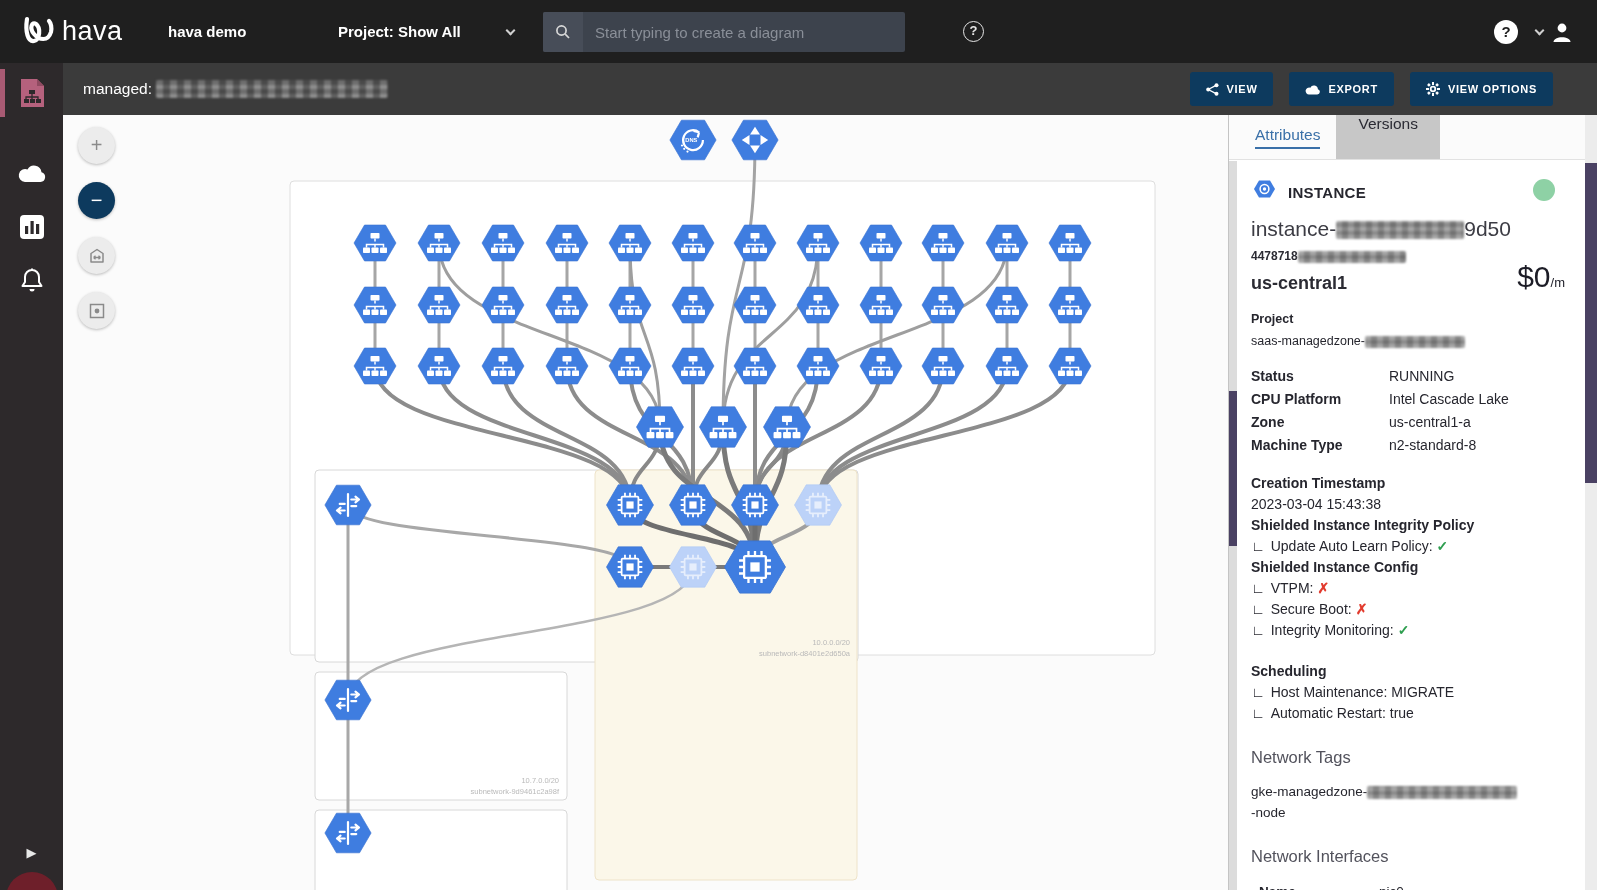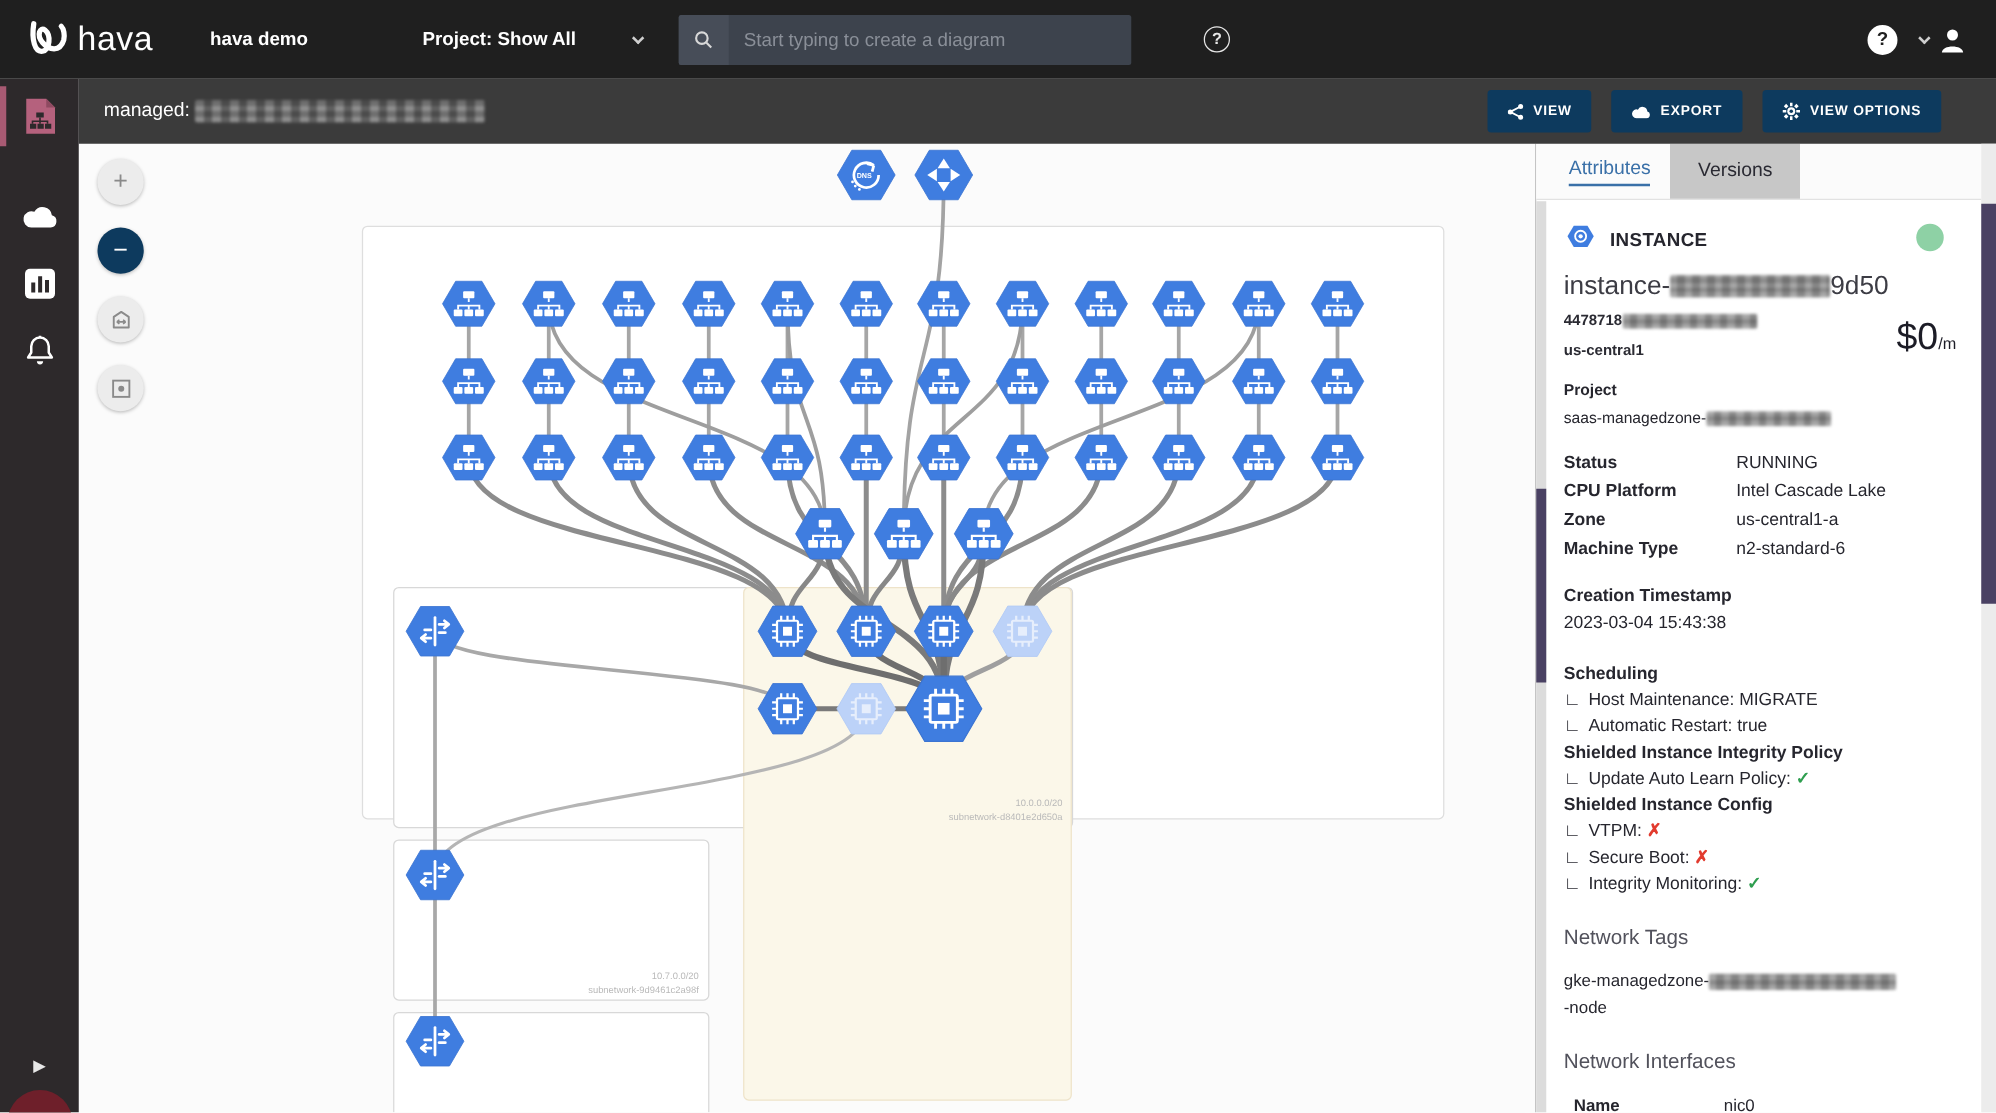--- a/index.html
+++ b/index.html
@@ -47,32 +47,32 @@
   .zbtn{width:37px;height:37px;border-radius:50%;background:#ececec;box-shadow:0 1px 3px rgba(0,0,0,.25);display:flex;align-items:center;justify-content:center;color:#8a8a8a;font-size:20px;cursor:pointer;border:none;}
   .zbtn.navy{background:#0d3a5e;color:#fff;}
   #diagram-svg{position:absolute;left:0;top:0;}
   #diagram-svg g[data-interactable="true"]{cursor:pointer;}
 
   
   .panel{position:absolute;top:115px;left:1228px;width:357px;height:775px;background:#fff;border-left:1px solid #c4c4c4;z-index:6;}
   .tabs{height:45px;background:#fbfbfb;border-bottom:1px solid #e2e2e2;display:flex;align-items:stretch;}
   .tab-attr{margin-left:14px;padding:0 12px;display:flex;align-items:center;font-size:15.5px;color:#3a70a8;cursor:pointer;}
   .tab-attr span{border-bottom:2px solid #3a70a8;padding-bottom:3px;}
-  .tab-ver{background:#c7c7c7;color:#2a2a33;padding:0 22px;display:flex;align-items:center;font-size:15.5px;cursor:pointer;margin-left:4px;}
+  .tab-ver{background:#c7c7c7;color:#2a2a33;padding:0 22px;display:flex;font-size:15.5px;cursor:pointer;margin-left:4px;}
   .panel-scrolltrack{position:absolute;left:0;top:46px;bottom:0;width:8px;background:#dcdcdc;}
   .panel-scrollthumb{position:absolute;left:0;top:230px;width:8px;height:155px;background:#4a4163;}
   .panel-body{position:absolute;top:46px;left:8px;right:0;bottom:0;padding:16px 14px 0 14px;overflow:hidden;font-size:14px;}
   .inst-head{display:flex;align-items:flex-end;}
   .inst-head .t{font-size:15px;font-weight:700;margin-left:10px;letter-spacing:.3px;}
   .status-dot{width:22px;height:22px;border-radius:50%;background:#8ed1a5;margin-left:auto;margin-right:16px;}
   .inst-name{font-size:21px;color:#3c3c44;margin-top:16px;font-weight:400;}
   .inst-sub{display:flex;margin-top:8px;}
   .inst-sub .left{flex:1;}
   .idline{font-size:12px;font-weight:700;color:#2b2b33;}
-  .regline{font-size:12px;font-weight:700;color:#2b2b33;margin-top:10px;}
+  .regline{font-size:18px;font-weight:700;color:#2b2b33;margin-top:10px;}
   .price{font-size:30px;font-weight:400;color:#1c1c26;margin-right:6px;align-self:flex-end;text-align:center;}
   .price .unit{font-size:13px;}
   .sec-label{font-weight:700;font-size:12.5px;margin-top:18px;}
   .sec-value{font-size:12.5px;margin-top:8px;}
   .kv{display:grid;grid-template-columns:138px 1fr;row-gap:7px;margin-top:20px;font-size:14px;}
   .kv .k{font-weight:700;}
   .blk{margin-top:20px;line-height:21px;}
   .blk .b{font-weight:700;}
   .item{line-height:21px;}
   .lpre{margin-right:6px;color:#2b2b33;}
@@ -828,43 +828,43 @@
     <div class="sec-value" data-interactable="false"><span data-interactable="false">saas-managedzone-</span><span class="redact" data-interactable="false" style="width:100px;height:12px;"></span></div>
 
     <div class="kv" data-interactable="false">
       <span class="k" data-interactable="false">Status</span>
         <span data-interactable="false">RUNNING</span>
       <span class="k" data-interactable="false">CPU Platform</span>
         <span data-interactable="false">Intel Cascade Lake</span>
       <span class="k" data-interactable="false">Zone</span>
         <span data-interactable="false">us-central1-a</span>
       <span class="k" data-interactable="false">Machine Type</span>
-        <span data-interactable="false">n2-standard-6</span>
+        <span data-interactable="false">n2-standard-8</span>
     </div>
 
     <div class="blk" data-interactable="false">
       <div class="b" data-interactable="false">Creation Timestamp</div>
       <div data-interactable="false">2023-03-04 15:43:38</div>
-    </div>
-
-    <div class="blk" data-interactable="false">
-      <div class="b" data-interactable="false">Scheduling</div>
-      <div class="item"><span class="lpre" data-interactable="false">∟</span><span data-interactable="false">Host Maintenance: MIGRATE</span></div>
-      <div class="item"><span class="lpre" data-interactable="false">∟</span><span data-interactable="false">Automatic Restart: true</span></div>
     </div>
 
     <div class="blk" style="margin-top:0;" data-interactable="false">
       <div class="b" data-interactable="false">Shielded Instance Integrity Policy</div>
       <div class="item"><span class="lpre" data-interactable="false">∟</span><span data-interactable="false">Update Auto Learn Policy:</span><span data-interactable="false" class="mark ok">✓</span></div>
       <div class="b" data-interactable="false">Shielded Instance Config</div>
       <div class="item"><span class="lpre" data-interactable="false">∟</span><span data-interactable="false">VTPM:</span><span data-interactable="false" class="mark bad">✗</span></div>
       <div class="item"><span class="lpre" data-interactable="false">∟</span><span data-interactable="false">Secure Boot:</span><span data-interactable="false" class="mark bad">✗</span></div>
       <div class="item"><span class="lpre" data-interactable="false">∟</span><span data-interactable="false">Integrity Monitoring:</span><span data-interactable="false" class="mark ok">✓</span></div>
     </div>
 
+    <div class="blk" data-interactable="false">
+      <div class="b" data-interactable="false">Scheduling</div>
+      <div class="item"><span class="lpre" data-interactable="false">∟</span><span data-interactable="false">Host Maintenance: MIGRATE</span></div>
+      <div class="item"><span class="lpre" data-interactable="false">∟</span><span data-interactable="false">Automatic Restart: true</span></div>
+    </div>
+
     <div class="h2" data-interactable="false">Network Tags</div>
     <div class="tagval" data-interactable="false">
       <span data-interactable="false">gke-managedzone-</span><span class="redact" data-interactable="false" style="width:150px;height:13px;"></span><br>
       <span data-interactable="false">-node</span>
     </div>
 
     <div class="h2" data-interactable="false">Network Interfaces</div>
     <div class="if-grid" data-interactable="false">
       <span class="k" data-interactable="false">Name</span>
         <span data-interactable="false">nic0</span>

